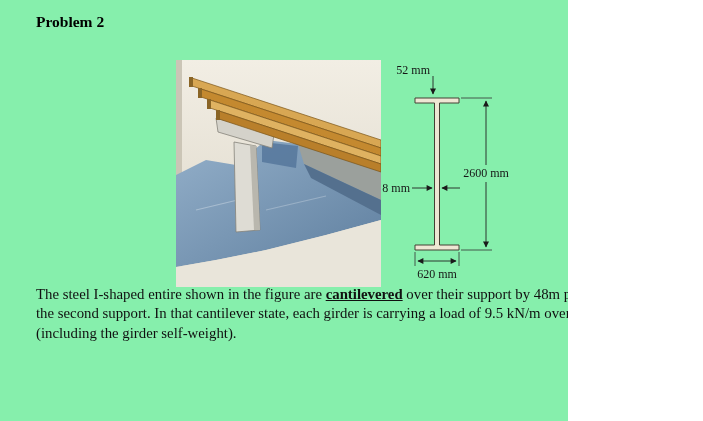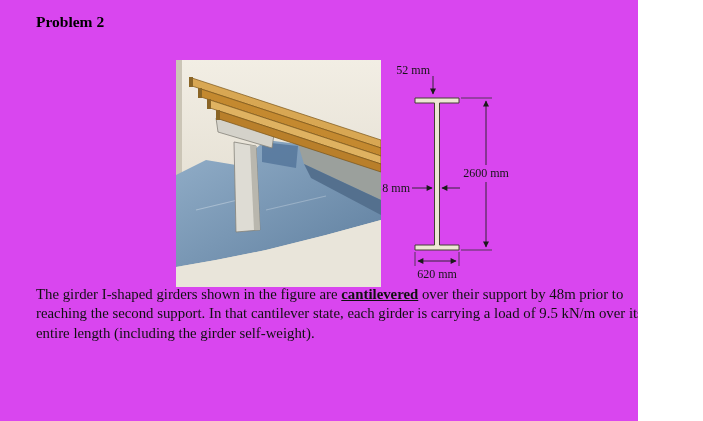--- a/index.html
+++ b/index.html
@@ -1,17 +1,17 @@
 <!DOCTYPE html>
 <html><head>
 <meta charset="utf-8">
 <style>
   html,body { margin:0; padding:0; background:#ffffff; }
   .page {
-    position:relative; width:638px; height:421px; background:#d946ef;
+    position:relative; width:568px; height:421px; background:#86efac;
     font-family:"Liberation Serif", serif; color:#111; overflow:hidden;
   }
   .title {
     position:absolute; left:36px; top:13px; margin:0;
     font-size:15.5px; font-weight:bold; color:#000;
   }
   .photo-svg { position:absolute; left:176px; top:60px; width:205px; height:227px; }
   .diagram-svg { position:absolute; left:382px; top:60px; width:135px; height:228px; }
   .body-text {
     position:absolute; left:36px; top:285px; width:636px;
@@ -99,16 +99,16 @@
     <line class="dimline" x1="78" y1="128" x2="60" y2="128" marker-end="url(#arr)"></line>
 
     <line class="tickline" x1="33" y1="192" x2="33" y2="206"></line>
     <line class="tickline" x1="77" y1="192" x2="77" y2="206"></line>
     <line class="dimline" x1="55" y1="201" x2="36" y2="201" marker-end="url(#arr)"></line>
     <line class="dimline" x1="55" y1="201" x2="74" y2="201" marker-end="url(#arr)"></line>
     <text class="dim-label" x="55" y="218" text-anchor="middle">620 mm</text>
   </svg>
 
   <div class="body-text">
-    <p><span>The girder I-shaped girders shown in the figure are </span><span class="kw">cantilevered</span><span> over their support by 48m prior to reaching the second support. In that cantilever state, each girder is carrying a load of 9.5 kN/m over its entire length (including the girder self-weight).</span></p>
+    <p><span>The steel I-shaped entire shown in the figure are </span><span class="kw">cantilevered</span><span> over their support by 48m prior to reaching the second support. In that cantilever state, each girder is carrying a load of 9.5 kN/m over its entire length (including the girder self-weight).</span></p>
   </div>
 
 </div>
 
 </body></html>

